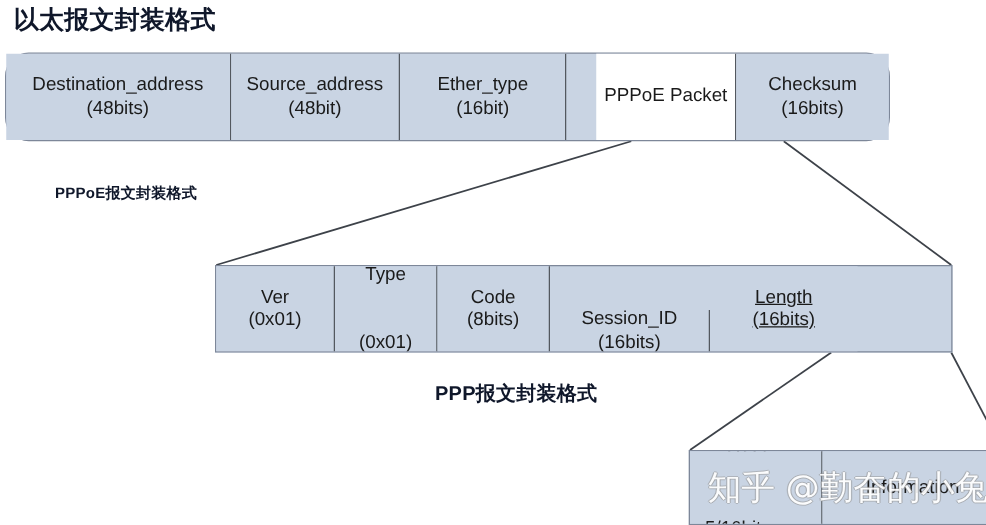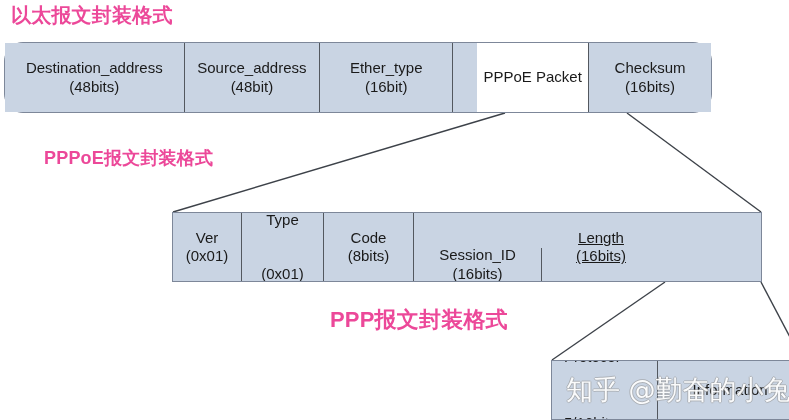--- a/index.html
+++ b/index.html
@@ -20,27 +20,27 @@
     position: absolute;
     inset: 0;
     width: 789px;
     height: 420px;
   }
 
   
   .heading {
     position: absolute;
     font-weight: bold;
-    color: #ec4899;
+    color: #0f172a;
     white-space: nowrap;
     letter-spacing: 0.2px;
   }
   #heading-ether   { left: 11px;  top: 2px;   font-size: 20px; }
-  #heading-pppoe   { left: 44px;  top: 146px; font-size: 18px; }
-  #heading-ppp     { left: 330px; top: 305px; font-size: 22px; }
+  #heading-pppoe   { left: 44px;  top: 146px; font-size: 12px; }
+  #heading-ppp     { left: 348px; top: 305px; font-size: 16px; }
 
   
   .row {
     position: absolute;
     display: flex;
     box-sizing: border-box;
     border: 1px solid #7d8799;
     background: #c9d4e3;
   }
   .cell {
@@ -76,21 +76,21 @@
   #row-ether .c4 { width: 133px; }
 
   
   #row-pppoe {
     left: 172px;
     top: 212px;
     width: 590px;
     height: 70px;
     font-size: 15px;
   }
-  #row-pppoe .c0 { width: 69px; }
+  #row-pppoe .c0 { width: 95px; }
   #row-pppoe .c1 { width: 82px; gap: 36px; }
   #row-pppoe .c2 { width: 90px; }
   #row-pppoe .c3 { width: 128px; margin-top: 35px; }
   #row-pppoe .c4 { width: 118px; text-decoration: underline; }
   #row-pppoe .c5 { width: 97px; }
 
   
   #row-ppp {
     left: 551px;
     top: 360px;

